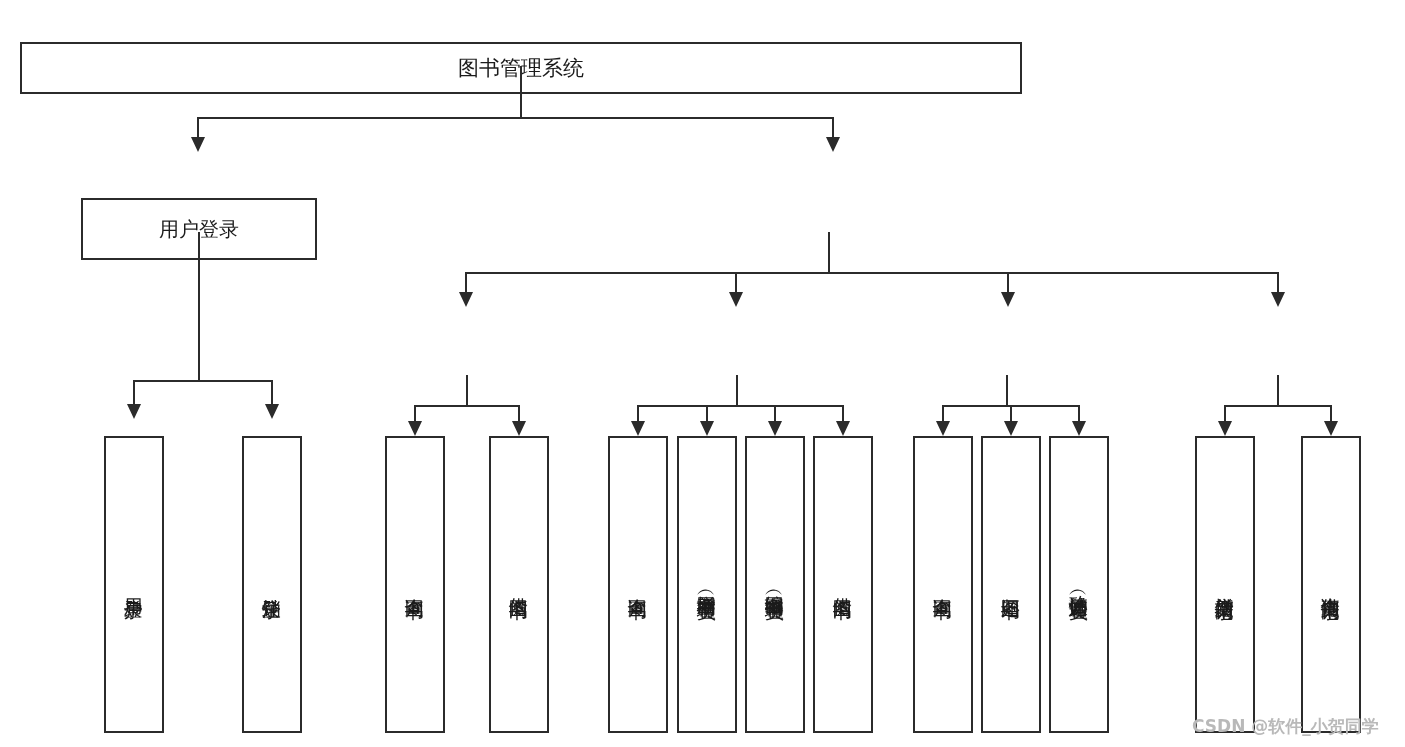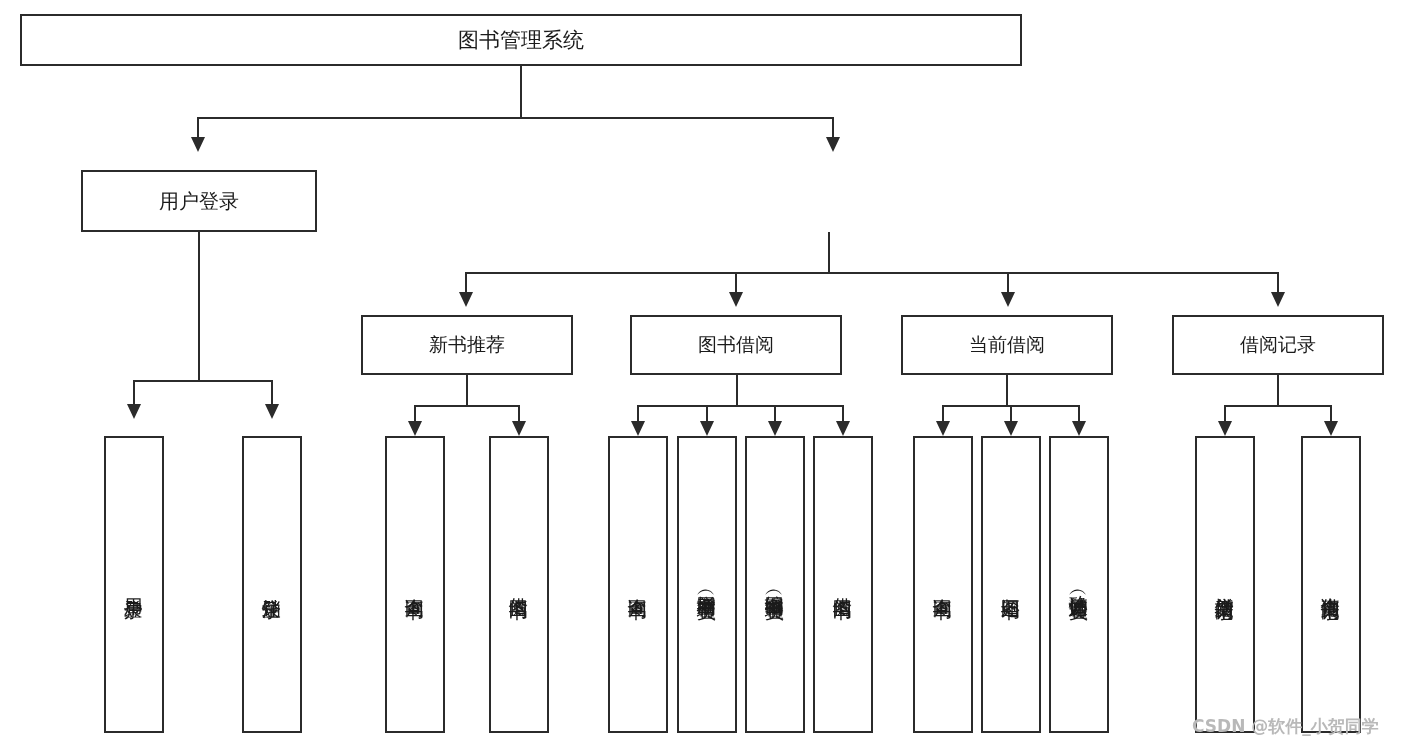--- a/index.html
+++ b/index.html
@@ -19,20 +19,21 @@
   }
   .node {
     position: absolute;
     box-sizing: border-box;
     border: 2px solid #2b2b2b;
     background: #ffffff;
     display: flex;
     align-items: center;
     justify-content: center;
     color: #1b1b1b;
+    margin-top: 28px;
   }
   .node.root {
     font-size: 21px;
   }
   .node.level2 {
     font-size: 20px;
   }
   .node.level3 {
     font-size: 19px;
   }
@@ -106,32 +107,20 @@
   <div class="line hline" style="left:465px; top:272px; width:814px; height:2px;"></div>
   <div class="line vline" style="left:465px; top:272px; width:2px; height:22px;"></div>
   <div class="arrow" style="left:459px; top:292px;"></div>
   <div class="line vline" style="left:735px; top:272px; width:2px; height:22px;"></div>
   <div class="arrow" style="left:729px; top:292px;"></div>
   <div class="line vline" style="left:1007px; top:272px; width:2px; height:22px;"></div>
   <div class="arrow" style="left:1001px; top:292px;"></div>
   <div class="line vline" style="left:1277px; top:272px; width:2px; height:22px;"></div>
   <div class="arrow" style="left:1271px; top:292px;"></div>
 
-  <div class="node level3" style="left:361px; top:315px; width:212px; height:60px;">
-    <span>新书推荐</span>
-  </div>
-  <div class="node level3" style="left:630px; top:315px; width:212px; height:60px;">
-    <span>图书借阅</span>
-  </div>
-  <div class="node level3" style="left:901px; top:315px; width:212px; height:60px;">
-    <span>当前借阅</span>
-  </div>
-  <div class="node level3" style="left:1172px; top:315px; width:212px; height:60px;">
-    <span>借阅记录</span>
-  </div>
 
   <div class="line vline" style="left:466px; top:375px; width:2px; height:32px;"></div>
   <div class="line hline" style="left:414px; top:405px; width:106px; height:2px;"></div>
   <div class="line vline" style="left:414px; top:405px; width:2px; height:18px;"></div>
   <div class="arrow" style="left:408px; top:421px;"></div>
   <div class="line vline" style="left:518px; top:405px; width:2px; height:18px;"></div>
   <div class="arrow" style="left:512px; top:421px;"></div>
 
   <div class="line vline" style="left:736px; top:375px; width:2px; height:32px;"></div>
   <div class="line hline" style="left:637px; top:405px; width:206px; height:2px;"></div>

